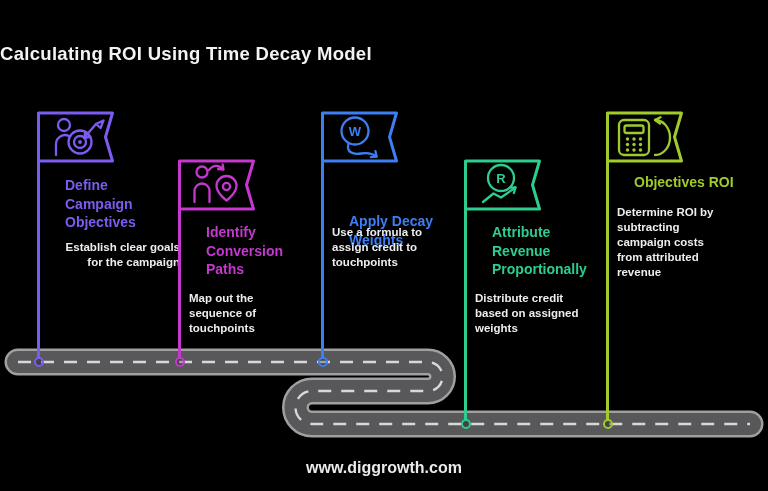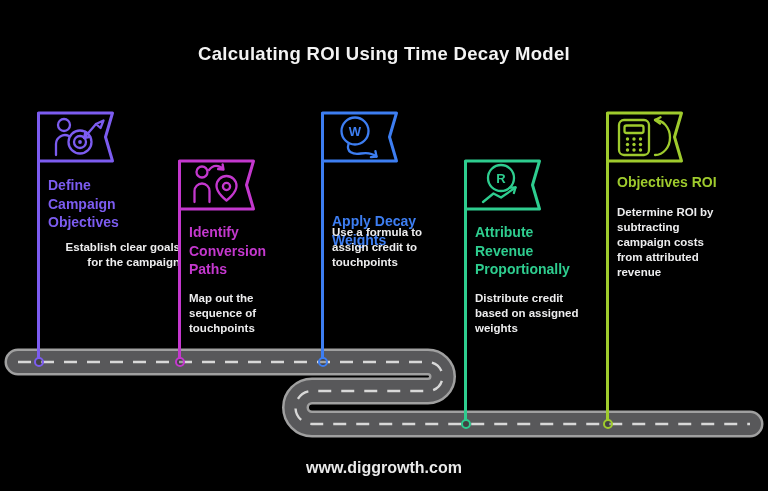--- a/index.html
+++ b/index.html
@@ -1,40 +1,40 @@
 <!DOCTYPE html>
 <html><head>
 <meta charset="utf-8">
 <style>
   html,body{margin:0;padding:0;background:#000;}
   .stage{
     position:relative;width:768px;height:491px;background:#000;overflow:hidden;
     font-family:"Liberation Sans",sans-serif;
   }
   .title{
-    position:absolute;top:43px;left:0;width:768px;text-align:center;
+    position:absolute;top:43px;left:0;width:768px;
     font-size:18.5px;font-weight:700;letter-spacing:.3px;color:#f3f3f3;
   }
   .road-svg{position:absolute;left:0;top:0;z-index:1;}
   .milestone{position:absolute;z-index:2;width:140px;}
   .pole{position:absolute;left:0;top:2px;width:3px;background:var(--accent);border-radius:2px;}
   .pole-dot{
     position:absolute;left:-3.5px;width:10px;height:10px;box-sizing:border-box;
     border:2.5px solid var(--accent);border-radius:50%;background:rgba(0,0,0,.25);
   }
   .flag{position:absolute;left:0;top:1px;}
   .flag .banner{stroke:var(--accent);fill:none;stroke-width:3;stroke-linejoin:round;}
   .flag .ic{stroke:var(--accent);fill:none;stroke-width:2.3;stroke-linecap:round;stroke-linejoin:round;}
   .flag .ic-fill{fill:var(--accent);stroke:none;}
   .flag .icon-letter{
     fill:var(--accent);stroke:none;font-family:"Liberation Sans",sans-serif;
     font-size:13px;font-weight:700;text-anchor:middle;
   }
   .step-title{
-    position:absolute;left:11px;margin:0;width:128px;
+    position:absolute;left:28px;margin:0;width:128px;
     font-size:14px;line-height:18.5px;font-weight:700;color:var(--accent);
     white-space:pre-line;
   }
   .step-desc{
     position:absolute;left:11px;margin:0;width:132px;
     font-size:11.5px;line-height:15px;font-weight:700;color:#ededee;
     white-space:pre-line;
   }
   .footer{
     position:absolute;top:459px;left:0;width:768px;text-align:center;

